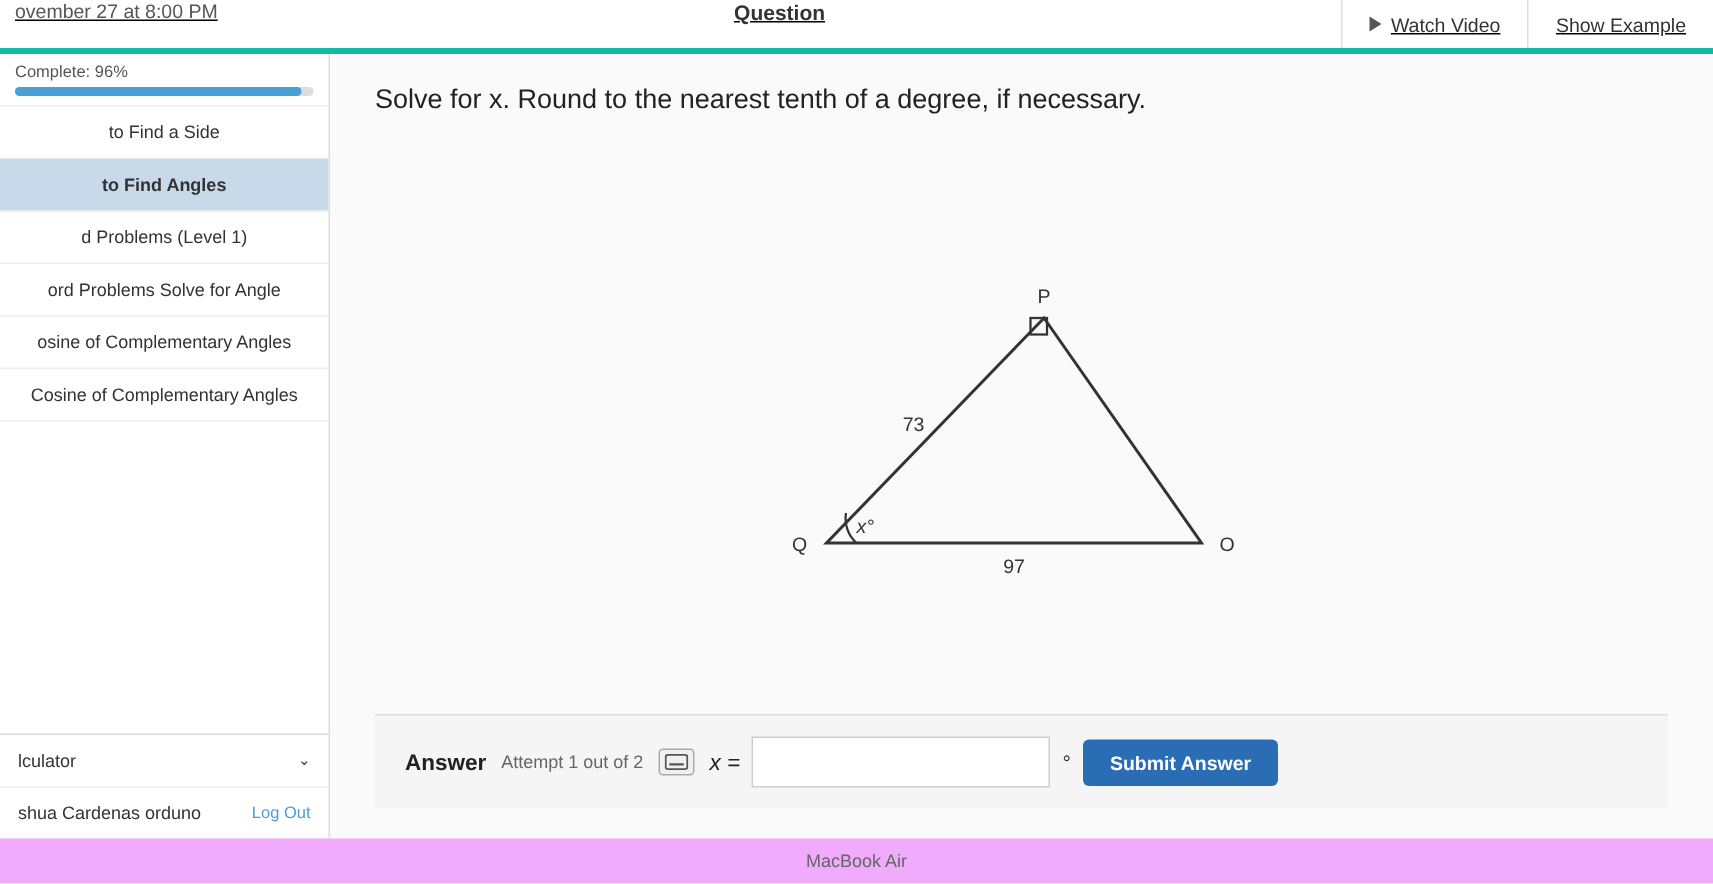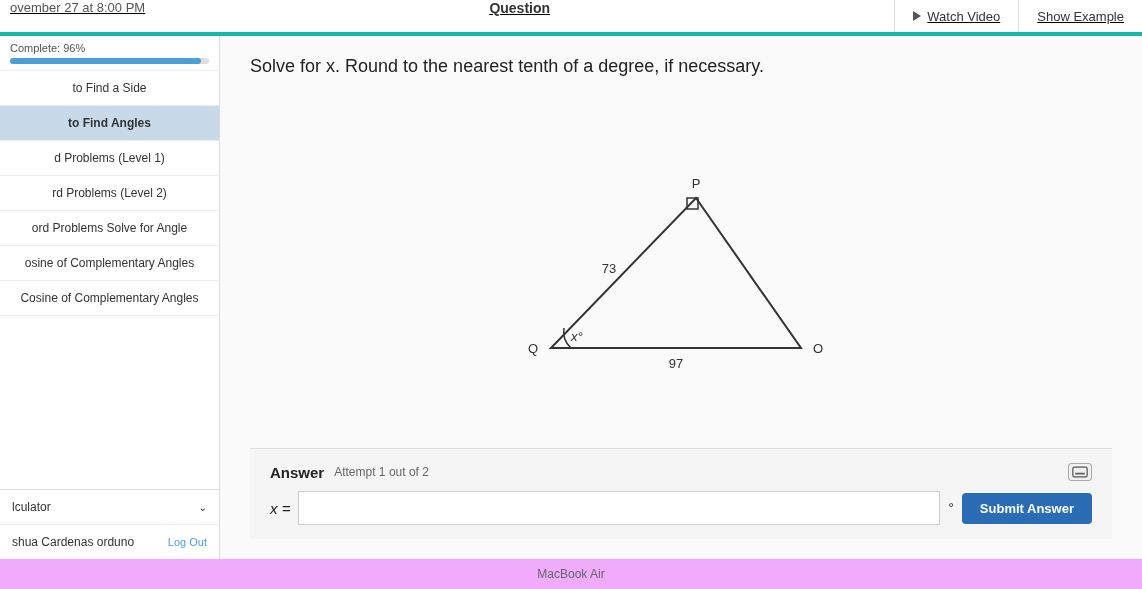--- a/index.html
+++ b/index.html
@@ -161,21 +161,20 @@
       flex: 1;
       margin-bottom: 10px;
     }
 
     
     .answer-area {
       background: #f5f5f5;
       border-top: 1px solid #ddd;
       padding: 14px 20px;
       display: flex;
-      flex-direction: column;
       gap: 10px;
     }
     .answer-header {
       display: flex;
       align-items: center;
       gap: 10px;
     }
     .answer-label {
       font-size: 15px;
       font-weight: bold;
@@ -280,23 +279,20 @@
     </div>
 
     <div class="sidebar-item">
       <span>to Find a Side</span>
     </div>
     <div class="sidebar-item active">
       <span>to Find Angles</span>
     </div>
     <div class="sidebar-item">
       <span>d Problems (Level 1)</span>
-    </div>
-    <div class="sidebar-item">
-      <span>rd Problems (Level 2)</span>
     </div>
     <div class="sidebar-item">
       <span>ord Problems Solve for Angle</span>
     </div>
     <div class="sidebar-item">
       <span>osine of Complementary Angles</span>
     </div>
     <div class="sidebar-item">
       <span>Cosine of Complementary Angles</span>
     </div>

